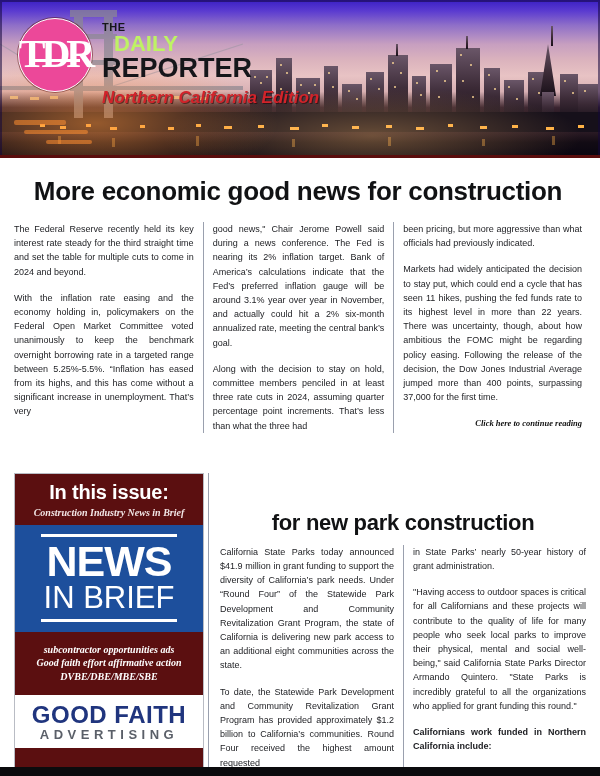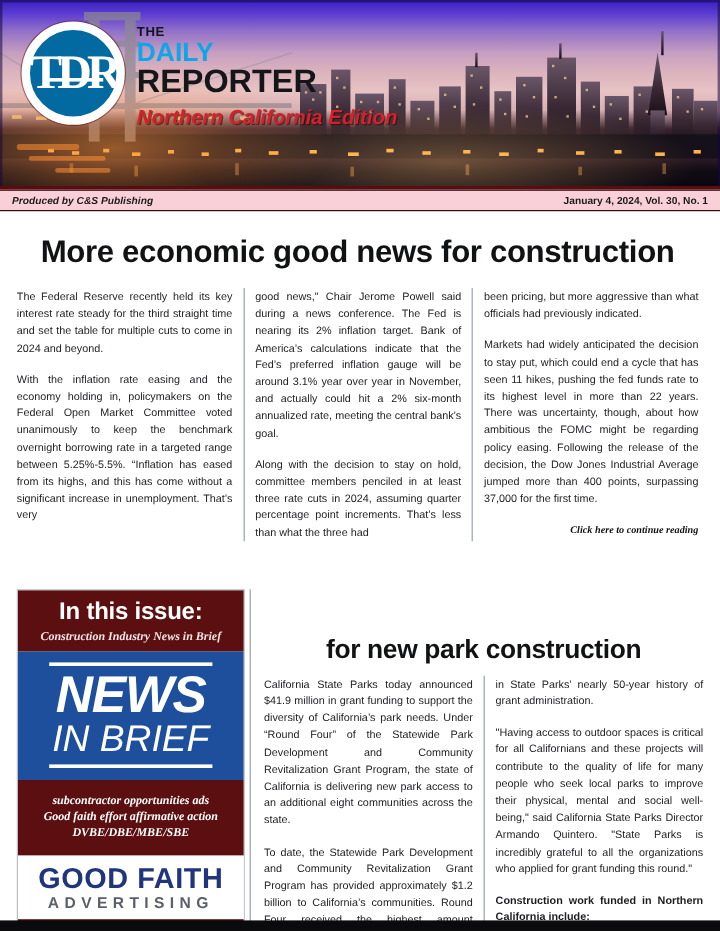--- a/index.html
+++ b/index.html
@@ -57,44 +57,45 @@
   }
 
   
   .logo-wrap{
     position:absolute;left:18px;top:18px;
     display:flex;align-items:flex-start;
   }
   .logo-mark{
     position:relative;
     width:72px;height:72px;border-radius:50%;
-    background:#0369a1;
-    border:7px solid #ffffff;
+    background:#ec4899;
+    border:1px solid #ffffff;
     box-shadow:0 0 0 1px rgba(90,10,10,.5);
-    display:flex;align-items:center;
+    display:flex;align-items:center;justify-content:center;
     flex:0 0 auto;
   }
   .logo-mark .mono{
     font-family:"Liberation Serif", serif;
     font-weight:bold;font-size:40px;color:#ffffff;
     letter-spacing:-4px;line-height:1;
     transform:translateY(-1px);
   }
   .logo-mark .bar{
     position:absolute;left:11px;right:11px;top:50%;height:3px;
     background:#ffffff;transform:translateY(4px);
   }
   .wordmark{margin-left:10px;padding-top:4px;}
   .wm-the{
     font-size:11px;font-weight:bold;color:#15161a;letter-spacing:.5px;
     line-height:11px;margin-bottom:0px;
   }
   .wm-daily{
-    font-size:22px;font-weight:bold;color:#0ea5e9;letter-spacing:0px;
+    font-size:22px;font-weight:bold;color:#bef264;letter-spacing:0px;
     line-height:22px;
+    margin-left:12px;
   }
   .wm-reporter{
     font-size:27px;font-weight:bold;color:#15161a;letter-spacing:0px;
     line-height:27px;
   }
   .wm-edition{
     margin-top:7px;
     font-size:17px;font-weight:bold;font-style:italic;
     color:#d2232a;letter-spacing:0px;line-height:18px;
     text-shadow:1px 1px 0 rgba(40,0,0,.55);
@@ -186,21 +187,20 @@
   .ad-head .t2{
     margin-top:4px;
     font-family:"Liberation Serif", serif;
     font-style:italic;font-weight:bold;
     font-size:10px;color:#f2e6e6;line-height:12px;
   }
   .ad-blue{
     background:#1d4f9c;
     padding:9px 10px 10px 10px;
     text-align:center;
-    font-style:italic;
   }
   .ad-blue .hr{
     height:3px;background:#ffffff;margin:0 16px 3px 16px;
   }
   .ad-blue .hr.b{margin:5px 16px 0 16px;}
   .ad-blue .n1{
     font-size:43px;font-weight:bold;color:#ffffff;line-height:42px;
     letter-spacing:-1px;
   }
   .ad-blue .n2{
@@ -405,24 +405,20 @@
         <div class="wm-daily">DAILY</div>
         <div class="wm-reporter">REPORTER</div>
         <div class="wm-edition">Northern California Edition</div>
       </div>
     </div>
 
     <div class="hero-frame"></div>
     <div class="hero-bottomline"></div>
   </div>
 
-  <div class="dateline">
-    <span class="left">Produced by C&amp;S Publishing</span>
-    <span class="right">January 4, 2024, Vol. 30, No. 1</span>
-  </div>
 
   <div class="content">
 
     <h1 class="headline">More economic good news for construction</h1>
 
     <div class="cols story1">
       <div class="col">
         <p>The Federal Reserve recently held its key interest rate steady for the third straight time and set the table for multiple cuts to come in 2024 and beyond.</p>
         <p>With the inflation rate easing and the economy holding in, policymakers on the Federal Open Market Committee voted unanimously to keep the benchmark overnight borrowing rate in a targeted range between 5.25%-5.5%. “Inflation has eased from its highs, and this has come without a significant increase in unemployment. That’s very</p>
       </div>
@@ -470,21 +466,21 @@
           <span>for new park construction</span>
         </h2>
         <div class="cols story2">
           <div class="col">
             <p>California State Parks today announced $41.9 million in grant funding to support the diversity of California’s park needs. Under “Round Four” of the Statewide Park Development and Community Revitalization Grant Program, the state of California is delivering new park access to an additional eight communities across the state.</p>
             <p>To date, the Statewide Park Development and Community Revitalization Grant Program has provided approximately $1.2 billion to California’s communities. Round Four received the highest amount requested</p>
           </div>
           <div class="col rule">
             <p>in State Parks’ nearly 50-year history of grant administration.</p>
             <p>"Having access to outdoor spaces is critical for all Californians and these projects will contribute to the quality of life for many people who seek local parks to improve their physical, mental and social well-being," said California State Parks Director Armando Quintero. "State Parks is incredibly grateful to all the organizations who applied for grant funding this round."</p>
-            <p class="b">Construction work funded in Northern California include:</p>
+            <p class="b">Californians work funded in Northern California include:</p>
             <div class="continue">Click here to continue reading</div>
           </div>
         </div>
       </div>
 
     </div>
   </div>
 
   <div class="cutbar"></div>
 </div>

